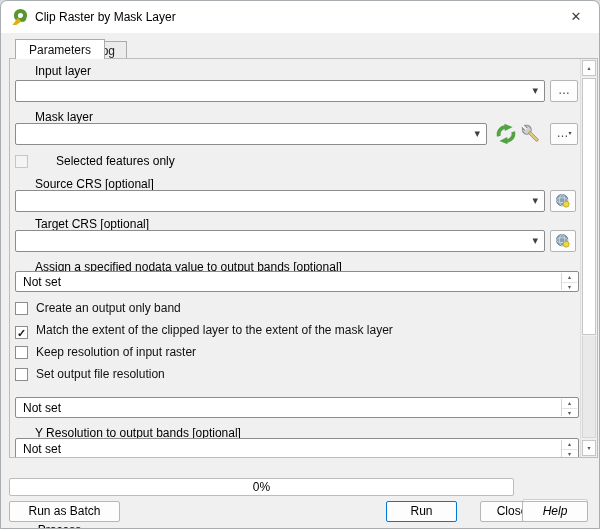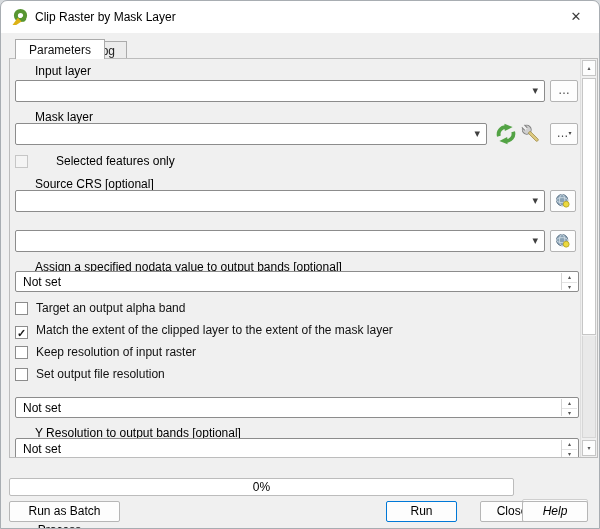--- a/index.html
+++ b/index.html
@@ -121,20 +121,21 @@
       </div>
       <div class="side-btn" style="left:540px;top:131px;width:26px">
         <svg viewBox="0 0 18 18" style="width:16px;height:16px;margin-top:2px">
           <circle cx="8" cy="8" r="6.4" fill="#8aa2b4" stroke="#5c7286" stroke-width="1"></circle>
           <ellipse cx="8" cy="8" rx="3" ry="6.4" fill="none" stroke="#dfe9f0" stroke-width="0.9" opacity="0.85"></ellipse>
           <ellipse cx="8" cy="8" rx="6.4" ry="2.8" fill="none" stroke="#dfe9f0" stroke-width="0.9" opacity="0.85"></ellipse>
           <circle cx="12.6" cy="12.6" r="3.3" fill="#ecd93f" stroke="#b3a125" stroke-width="0.9"></circle>
         </svg>
       </div>
 
+      <div class="flabel" style="top:158px">Target CRS [optional]</div>
       <div class="combo" style="top:171px;width:530px">
         <span></span>
         <span class="arrow">▾</span>
       </div>
       <div class="side-btn" style="left:540px;top:171px;width:26px">
         <svg viewBox="0 0 18 18" style="width:16px;height:16px;margin-top:2px">
           <circle cx="8" cy="8" r="6.4" fill="#8aa2b4" stroke="#5c7286" stroke-width="1"></circle>
           <ellipse cx="8" cy="8" rx="3" ry="6.4" fill="none" stroke="#dfe9f0" stroke-width="0.9" opacity="0.85"></ellipse>
           <ellipse cx="8" cy="8" rx="6.4" ry="2.8" fill="none" stroke="#dfe9f0" stroke-width="0.9" opacity="0.85"></ellipse>
           <circle cx="12.6" cy="12.6" r="3.3" fill="#ecd93f" stroke="#b3a125" stroke-width="0.9"></circle>
@@ -144,21 +145,21 @@
       <div class="flabel" style="top:201px">Assign a specified nodata value to output bands [optional]</div>
       <div class="spin" style="top:212px">
         <span class="spin-value">Not set</span>
         <span class="spin-btns">
           <span class="spin-b up">▴</span>
           <span class="spin-b dn">▾</span>
         </span>
       </div>
 
       <div class="cb-row" style="top:242px">
-        <span class="checkbox"></span><span>Target an output alpha band</span>
+        <span class="checkbox"></span><span>Create an output only band</span>
       </div>
       <div class="cb-row" style="top:264px">
         <span class="checkbox"><span class="check">✓</span></span><span>Match the extent of the clipped layer to the extent of the mask layer</span>
       </div>
       <div class="cb-row" style="top:286px">
         <span class="checkbox"></span><span>Keep resolution of input raster</span>
       </div>
       <div class="cb-row" style="top:308px">
         <span class="checkbox"></span><span>Set output file resolution</span>
       </div>

